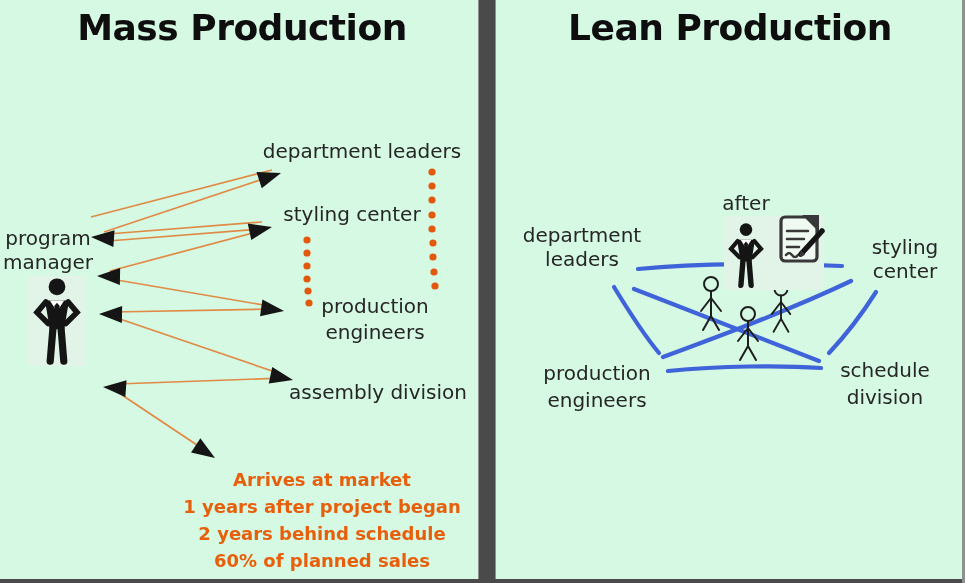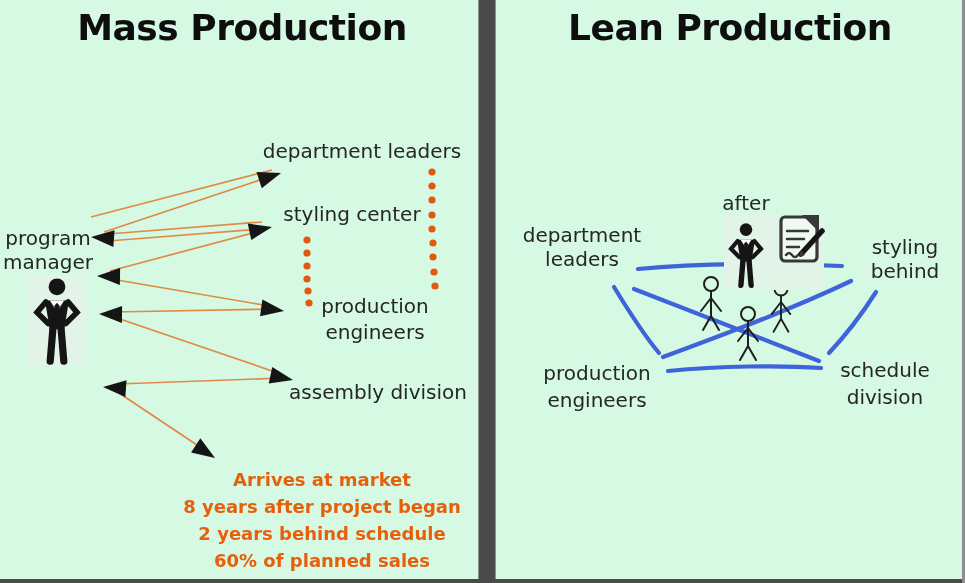--- a/index.html
+++ b/index.html
@@ -164,29 +164,29 @@
 
   <div class="label" style="left:48px; top:250px;">program
 manager</div>
   <div class="label" style="left:362px; top:151px; white-space:nowrap;">department leaders</div>
   <div class="label" style="left:352px; top:214px; white-space:nowrap;">styling center</div>
   <div class="label" style="left:375px; top:319px; line-height:26px;">production
 engineers</div>
   <div class="label" style="left:378px; top:392px; white-space:nowrap;">assembly division</div>
 
   <div class="outcome">Arrives at market
-8 years after project began
+1 years after project began
 2 years behind schedule
 60% of planned sales</div>
 
   <div class="label" style="left:746px; top:203px; white-space:nowrap;">after</div>
   <div class="label" style="left:566px; top:247px;margin-left:16px;">department
 leaders</div>
   <div class="label" style="left:905px; top:259px;">styling
-behind</div>
+center</div>
   <div class="label" style="left:597px; top:387px; line-height:27px;">production
 engineers</div>
   <div class="label" style="left:885px; top:384px; line-height:27px;">schedule
 division</div>
 
   <div class="divider"></div>
   <div class="bottom-strip"></div>
   <div class="right-strip"></div>
 </div>
 

